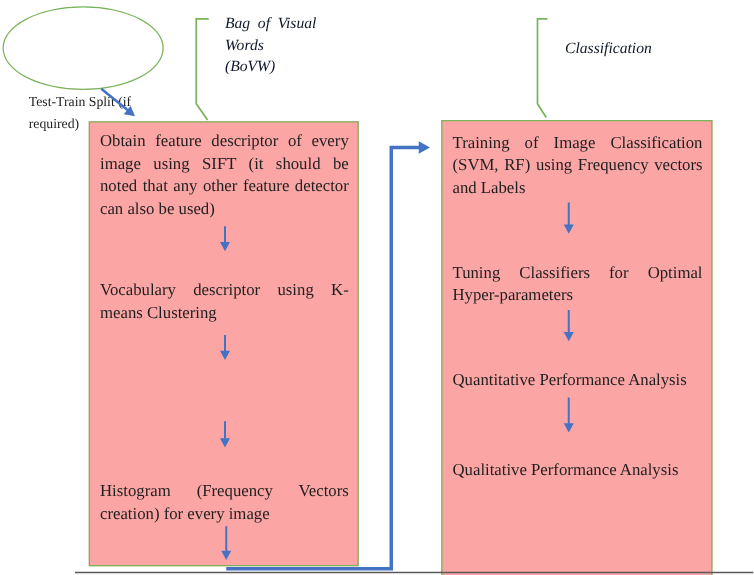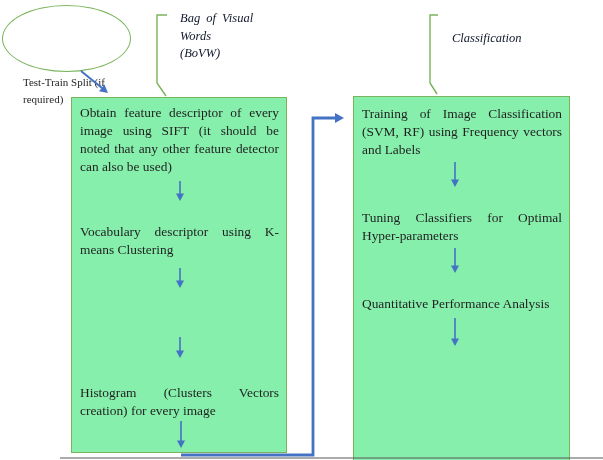--- a/index.html
+++ b/index.html
@@ -18,21 +18,21 @@
   }
   #overlay {
     position: absolute;
     left: 0; top: 0;
     width: 603px; height: 460px;
     pointer-events: none;
   }
   .flow-box {
     position: absolute;
     border: 1.5px solid #79b35a;
-    background: #86efac;
+    background: #fca5a5;
     box-sizing: border-box;
     text-decoration: underline;
   }
   #bovw-box  { left: 71px;  top: 97px; width: 216px; height: 356px; }
   #class-box { left: 353px; top: 96px; width: 217px; height: 400px; }
   .step {
     position: absolute;
     left: 8px; right: 7px;
     font-size: 13.4px;
     line-height: 18px;
@@ -85,27 +85,28 @@
   </div>
 
   <div class="section-label" id="bovw-label">Bag of Visual
 Words
 (BoVW)</div>
   <div class="section-label" id="class-label">Classification</div>
 
   <div class="flow-box" id="bovw-box">
     <div class="step" style="top:6px">Obtain feature descriptor of every image using SIFT (it should be noted that any other feature detector can also be used)</div>
     <div class="step" style="top:125px">Vocabulary descriptor using K-means Clustering</div>
-    <div class="step" style="top:286px">Histogram (Clusters Vectors creation) for every image</div>
+    <div class="step" style="top:286px">Histogram (Frequency Vectors creation) for every image</div>
   </div>
 
   <div class="flow-box" id="class-box">
     <div class="step" style="top:8px">Training of Image Classification (SVM, RF) using Frequency vectors and Labels</div>
     <div class="step" style="top:112px">Tuning Classifiers for Optimal Hyper-parameters</div>
     <div class="step" style="top:198px">Quantitative Performance Analysis</div>
+    <div class="step" style="top:270px">Qualitative Performance Analysis</div>
   </div>
 
   <svg id="overlay" viewBox="0 0 603 460">
 
     <polyline points="167,15 157,15 157,83 166,96" fill="none" stroke="#79b35a" stroke-width="1.4"></polyline>
 
     <polyline points="438,15 430,15 430,83 437,94" fill="none" stroke="#79b35a" stroke-width="1.4"></polyline>
 
     <g>
       <line x1="81" y1="71" x2="102" y2="88" stroke="#4472c4" stroke-width="2"></line>

